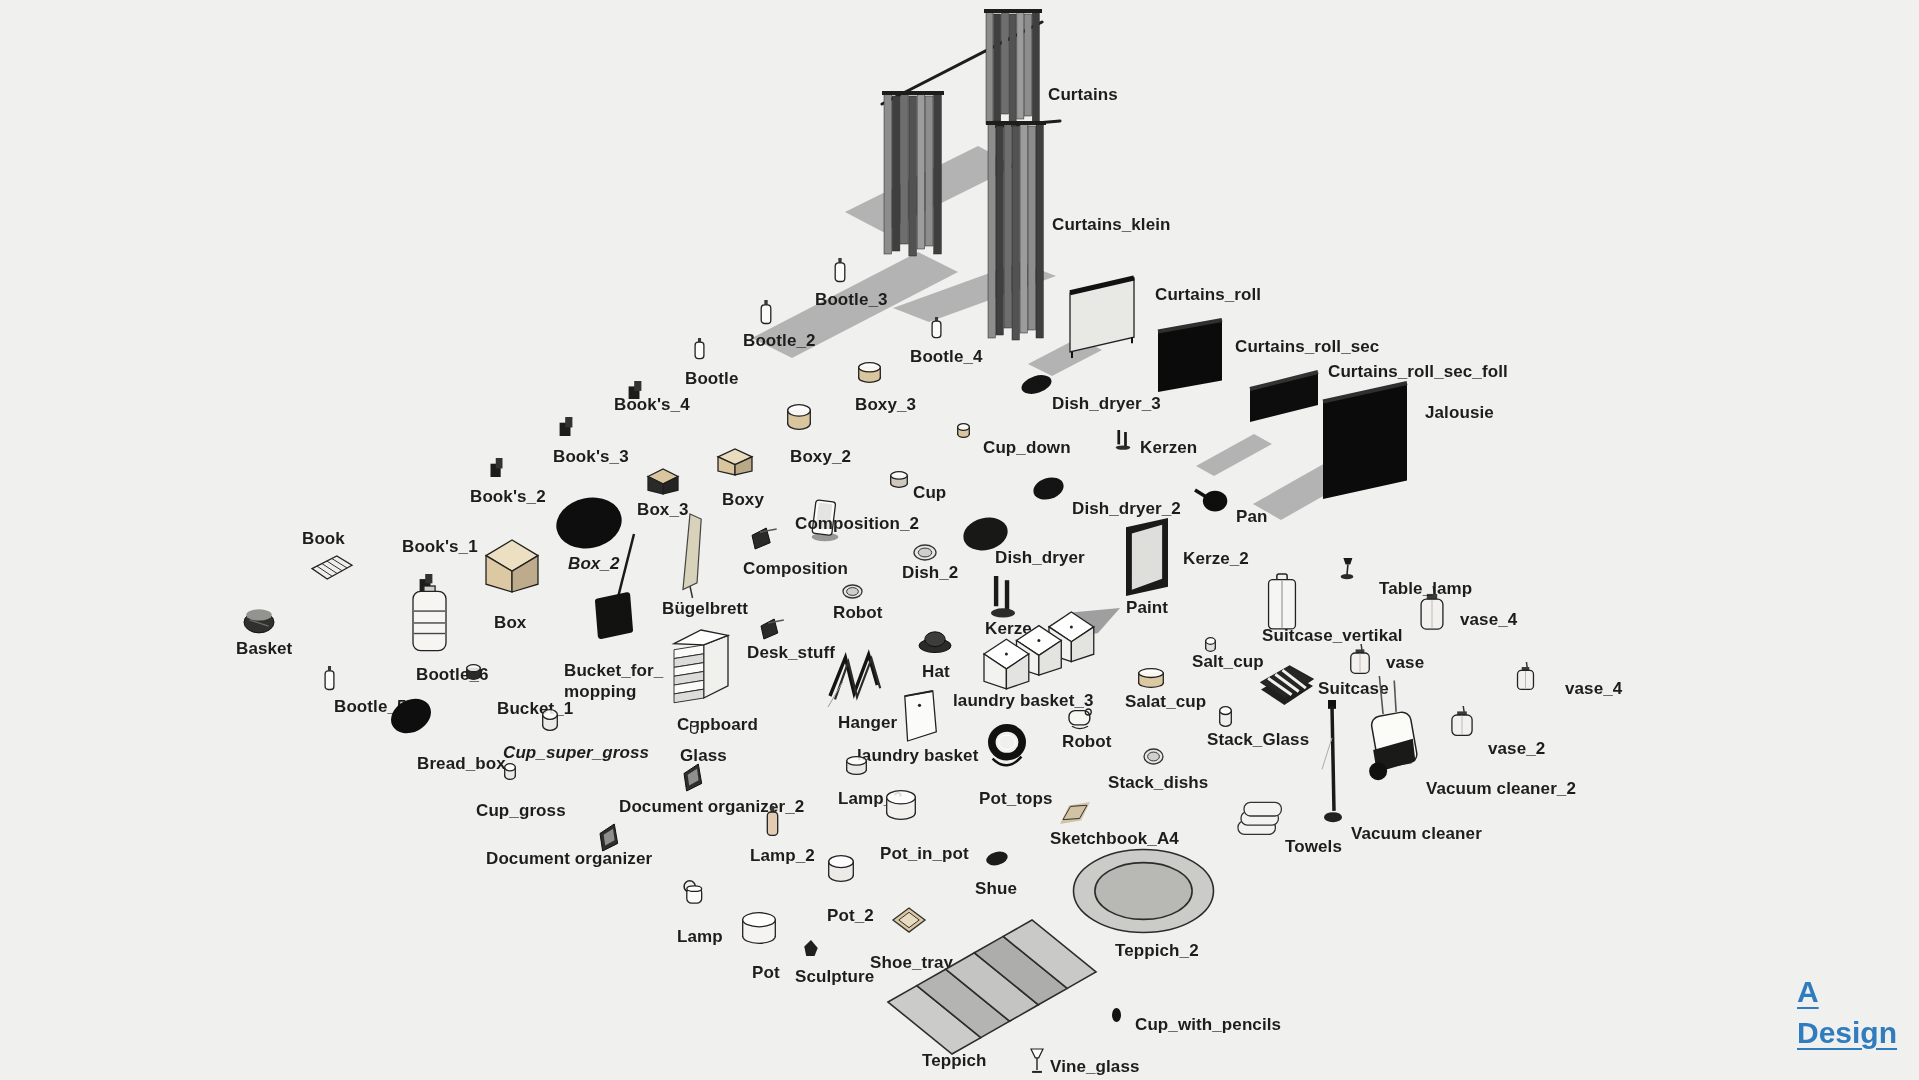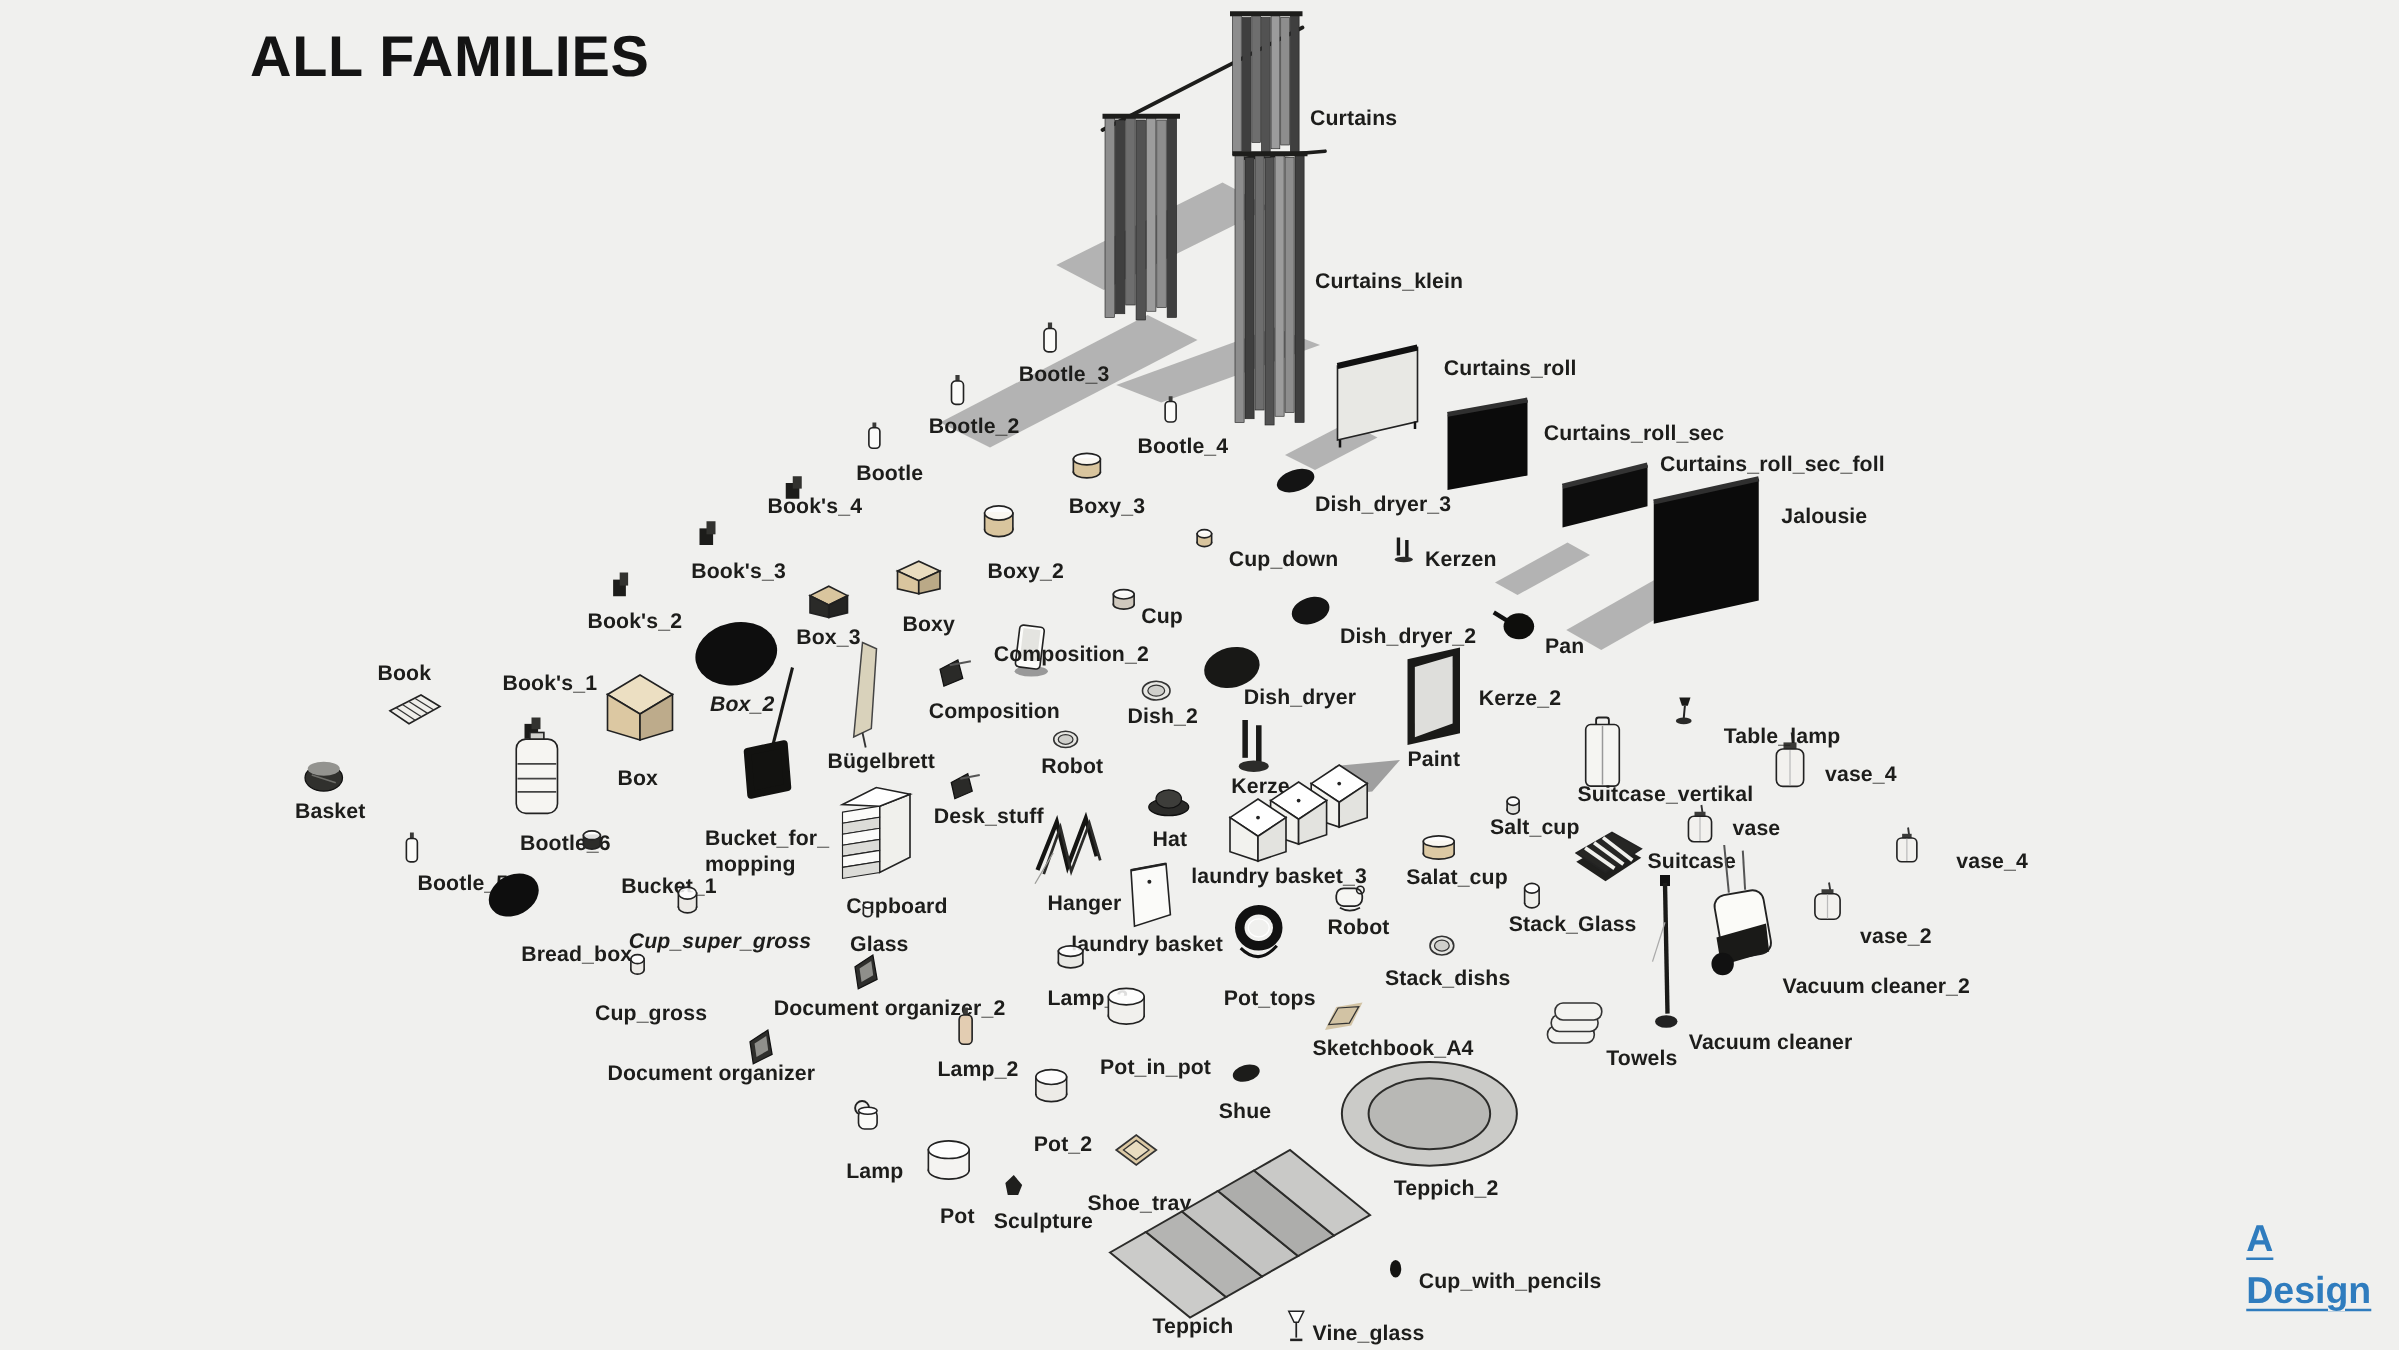--- a/index.html
+++ b/index.html
@@ -52,21 +52,20 @@
         <rect x="988" y="124" width="7.3" height="214" fill="#8d8d8d" stroke="#222" stroke-width="0.5"></rect>
         <rect x="996" y="126" width="7.3" height="209" fill="#3f3f3f" stroke="#222" stroke-width="0.5"></rect>
         <rect x="1004" y="124" width="7.3" height="204" fill="#6e6e6e" stroke="#222" stroke-width="0.5"></rect>
         <rect x="1012" y="126" width="7.3" height="214" fill="#525252" stroke="#222" stroke-width="0.5"></rect>
         <rect x="1020" y="124" width="7.3" height="209" fill="#9c9c9c" stroke="#222" stroke-width="0.5"></rect>
         <rect x="1028" y="126" width="7.3" height="204" fill="#8d8d8d" stroke="#222" stroke-width="0.5"></rect>
         <rect x="1036" y="124" width="7.3" height="214" fill="#3f3f3f" stroke="#222" stroke-width="0.5"></rect>
         <rect x="986" y="121" width="60" height="4" fill="#1d1d1b"></rect>
       </g>
     </svg>
-  <div id="page-title">ALL FAMILIES</div>
   <div id="items-layer">
       <div class="item-label" style="left: 1048px; top: 84px;">Curtains</div>
       <div class="item-label" style="left: 1052px; top: 214px;">Curtains_klein</div>
       <svg class="icon" viewBox="0 0 12 24" style="left:834px;top:258px;width:12px;height:24px;">
         <rect x="4.32" y="0" width="3.3600000000000003" height="5.76" fill="#3a3a38"></rect>
         <rect x="1.2000000000000002" y="4.800000000000001" width="9.600000000000001" height="18.72" rx="3.3600000000000003" fill="#fbfbf9" stroke="#222" stroke-width="1.3"></rect>
       </svg>
       <div class="item-label" style="left: 815px; top: 289px;">Bootle_3</div>
       <svg class="icon" viewBox="0 0 12 24" style="left:760px;top:300px;width:12px;height:24px;">
         <rect x="4.32" y="0" width="3.3600000000000003" height="5.76" fill="#3a3a38"></rect>

